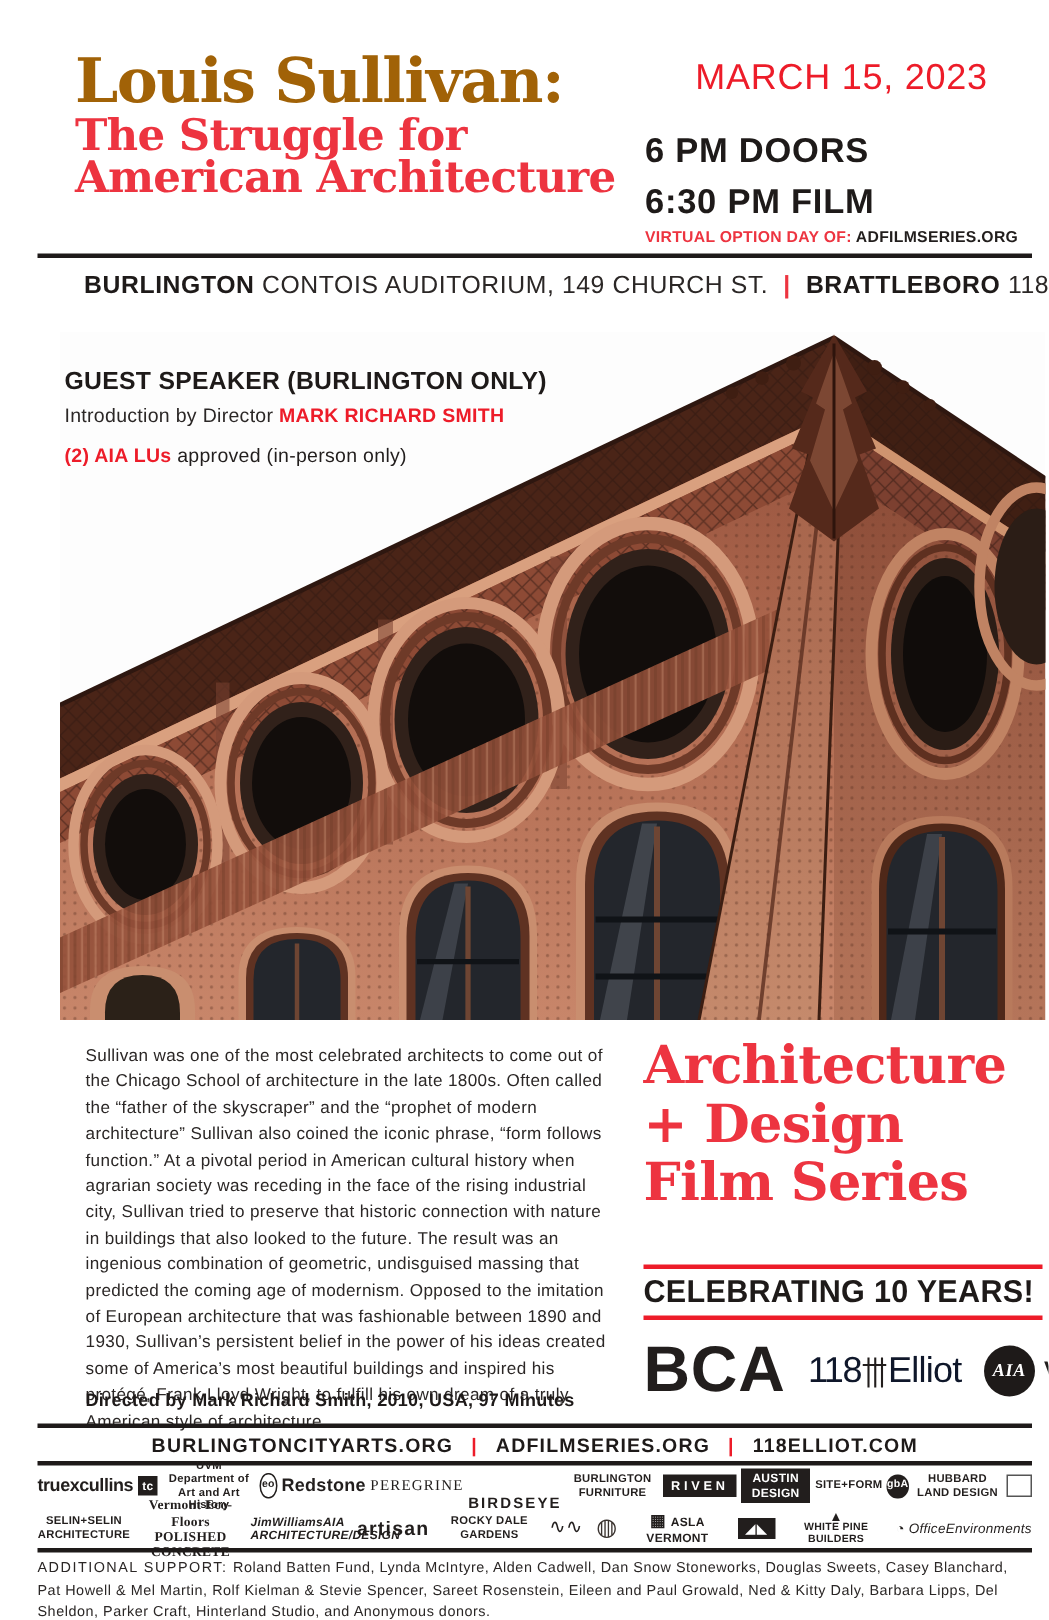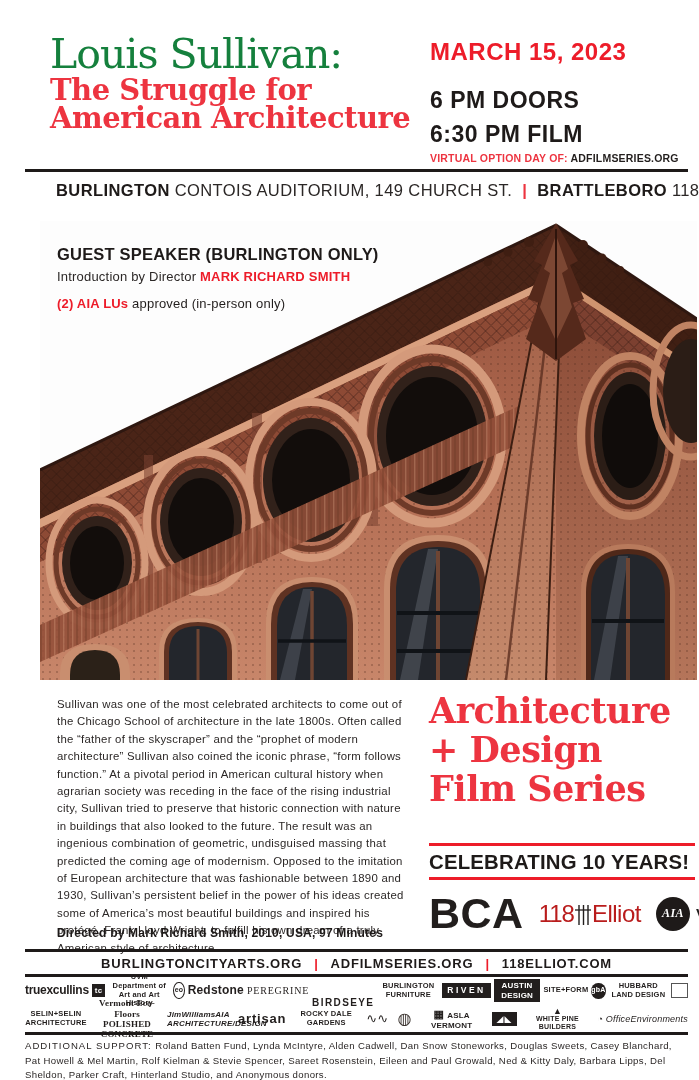--- a/index.html
+++ b/index.html
@@ -8,64 +8,64 @@
     background:#ffffff;color:#221e1d;
     font-family:"Liberation Sans", sans-serif;
     -webkit-font-smoothing:antialiased;
   }
   .abs{position:absolute;}
   .red{color:#ed3440;}
 
   
   #title-block{left:50px;top:32px;}
   .title-main{
-    font-family:"DejaVu Serif", serif;font-weight:400;color:#15803d;
+    font-family:"DejaVu Serif", serif;font-weight:700;color:#a16207;
     font-size:41px;line-height:44px;letter-spacing:-1px;
   }
   .title-sub{
     font-family:"DejaVu Serif", serif;font-weight:700;color:#ed3440;
     font-size:29px;line-height:28px;letter-spacing:-0.5px;
   }
   #event-block{left:430px;top:38px;width:262px;}
-  .event-date{font-size:24px;font-weight:700;color:#ed1c29;letter-spacing:.5px;}
+  .event-date{font-size:24px;font-weight:400;color:#ed1c29;letter-spacing:.5px;text-align:center;}
   .event-time{font-size:23px;font-weight:700;color:#1e1a19;letter-spacing:.5px;}
   .event-doors{margin-top:21px;}
   .event-film{margin-top:7px;}
   .event-virtual{margin-top:4px;font-size:10.5px;font-weight:700;letter-spacing:.2px;white-space:nowrap;}
 
   .rule-black{background:#1e1a19;}
   #rule-top{left:25px;top:169px;width:663px;height:3px;}
 
   #venues{left:56px;top:181px;font-size:16.5px;letter-spacing:.4px;white-space:nowrap;color:#2b2726;}
   #venues b{font-weight:700;color:#1e1a19;}
   .venue-sep{color:#ed3440;font-weight:700;padding:0 10px;}
 
   
   #photo{left:40px;top:221px;width:657px;height:459px;}
   #photo svg{position:absolute;left:0;top:0;}
-  #speaker{left:17px;top:24px;width:330px;}
+  #speaker{left:3px;top:24px;width:330px;}
   .sp-head{font-size:16.5px;font-weight:700;letter-spacing:.2px;color:#1e1a19;}
   .sp-line{font-size:13px;margin-top:5px;letter-spacing:.2px;color:#2b2726;}
   .sp-name{color:#ed1c29;font-weight:700;}
   .sp-credits{margin-top:12px;font-size:13px;letter-spacing:.2px;}
   .sp-credits .cr-red{color:#ed1c29;font-weight:700;}
 
   
   #synopsis{left:57px;top:696px;width:350px;font-size:11.4px;line-height:17.4px;letter-spacing:.25px;color:#2b2726;}
   #director{left:57px;top:926px;font-size:12px;font-weight:700;letter-spacing:.2px;color:#1e1a19;}
 
   
   #series{left:429px;top:691px;}
   .series-line{font-family:"DejaVu Serif", serif;font-weight:700;color:#ed3440;font-size:35px;line-height:39px;letter-spacing:-0.5px;}
   #celebrate{left:429px;top:843px;width:266px;}
   .rule-red{height:3px;background:#ed1c29;}
   .cel-text{font-size:21px;font-weight:700;color:#1e1a19;letter-spacing:.2px;padding:4px 0 3px;transform:scaleX(.97);transform-origin:left;white-space:nowrap;}
   #org-logos{left:429px;top:889px;width:268px;display:flex;align-items:center;gap:15px;}
   .bca{font-size:43px;font-weight:800;letter-spacing:.5px;color:#221e1d;}
-  .elliot{display:flex;align-items:center;color:#b91c1c;}
+  .elliot{display:flex;align-items:center;color:#0f172a;}
   .elliot .e-num{font-size:24px;font-weight:400;letter-spacing:-1px;}
   .elliot .e-name{font-size:24px;font-weight:400;letter-spacing:-.5px;}
   .elliot svg{margin:0 1px;}
   .aia-wrap{display:flex;align-items:center;gap:6px;}
   .aia-circle{width:34px;height:34px;border-radius:50%;background:#1e1a19;color:#fff;display:flex;align-items:center;justify-content:center;
     font-family:"Liberation Serif", serif;font-style:italic;font-weight:700;font-size:12px;letter-spacing:.5px;}
   .aia-label{font-size:15px;font-weight:700;color:#221e1d;}
 
   
   #footer-bar{left:25px;top:949px;width:663px;}

